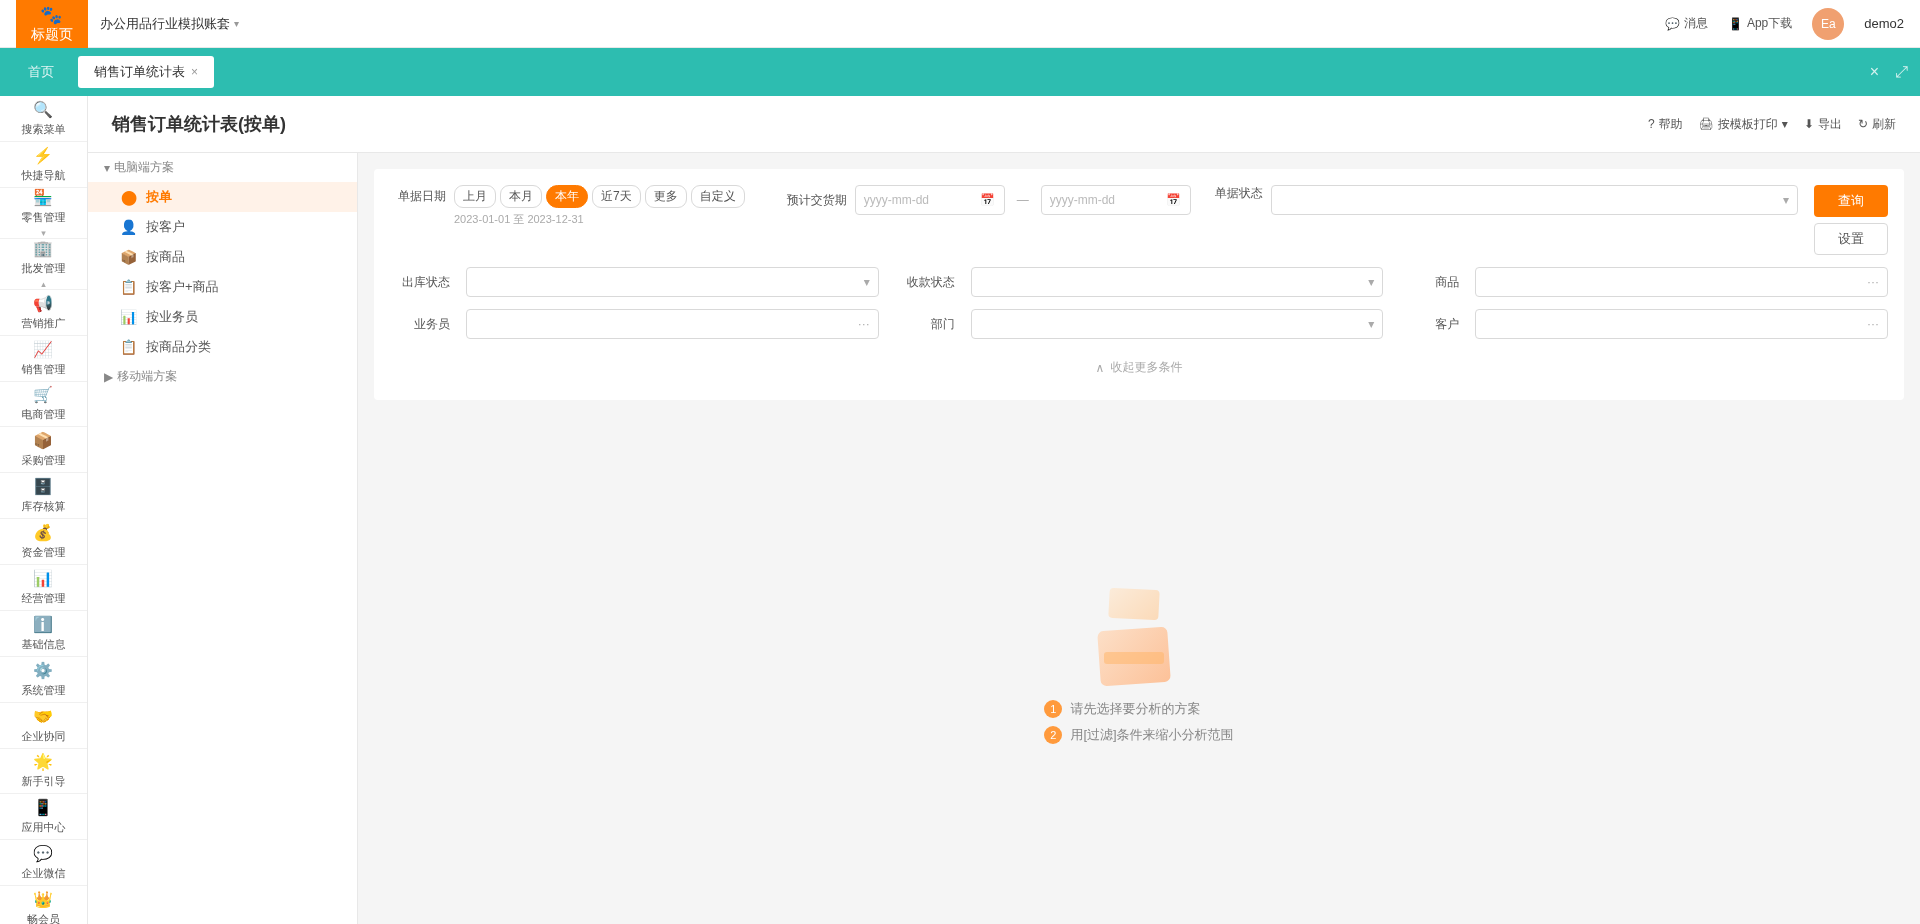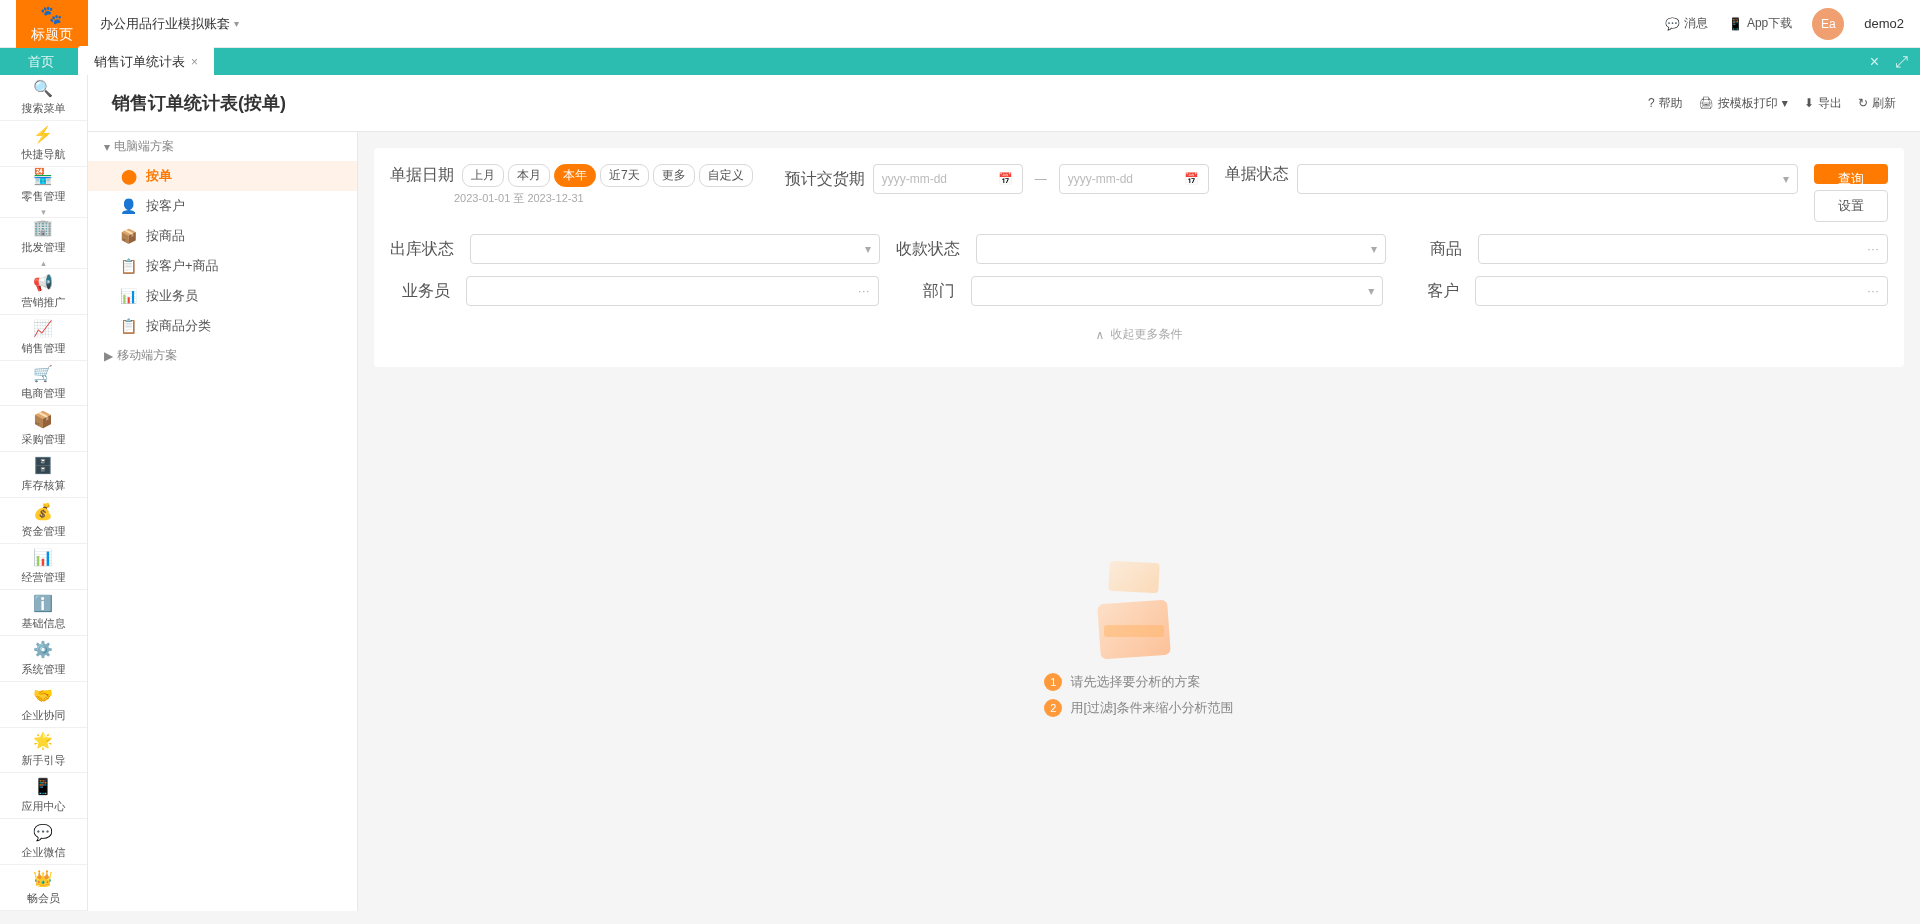--- a/index.html
+++ b/index.html
@@ -25,21 +25,21 @@
     .topbar-right { margin-left: auto; display: flex; align-items: center; gap: 20px; }
     .topbar-action { display: flex; align-items: center; gap: 4px; color: #555; cursor: pointer; font-size: 12px; }
     .user-avatar {
       width: 32px; height: 32px; border-radius: 50%; background: #f0a070;
       display: flex; align-items: center; justify-content: center; color: #fff; font-size: 12px; cursor: pointer;
     }
     .user-name { font-size: 13px; color: #333; cursor: pointer; }
 
     
     .tabbar {
-      display: flex; align-items: center; height: 27px;
+      display: flex; align-items: center; height: 48px;
       background: #2dbdb0; padding: 0 8px;
     }
     .tab-home {
       padding: 0 20px; height: 40px; display: flex; align-items: center;
       color: rgba(255,255,255,0.85); font-size: 13px; cursor: pointer;
     }
     .tab-active {
       background: #fff; color: #333; height: 32px; padding: 0 16px;
       display: flex; align-items: center; gap: 6px; border-radius: 3px;
       font-size: 13px; cursor: pointer; margin-left: 4px;
@@ -103,21 +103,21 @@
     .tree-parent { padding-left: 8px; font-size: 12px; color: #888; display: flex; align-items: center; gap: 4px; padding: 6px 16px; }
     .tree-child { padding-left: 32px; }
 
     
     .right-panel { flex: 1; display: flex; flex-direction: column; padding: 16px; gap: 0; }
 
     
     .filter-area { background: #fff; border-radius: 4px; padding: 16px; margin-bottom: 12px; }
     .filter-row { display: flex; align-items: center; gap: 16px; margin-bottom: 12px; flex-wrap: wrap; }
     .filter-row:last-child { margin-bottom: 0; }
-    .filter-label { font-size: 16px; color: #555; min-width: 60px; text-align: right; flex-shrink: 0; }
+    .filter-label { font-size: 12px; color: #555; min-width: 60px; text-align: right; flex-shrink: 0; }
     .filter-input {
       border: 1px solid #d9d9d9; border-radius: 4px; height: 30px;
       padding: 0 8px; font-size: 12px; color: #333; background: #fff;
       display: flex; align-items: center; gap: 3px; cursor: pointer;
       min-width: 120px;
     }
     .filter-input-date { min-width: 150px; }
     .filter-input .placeholder { color: #bbb; }
     .filter-input .arrow { color: #aaa; margin-left: auto; }
     .filter-input .dots { color: #aaa; margin-left: auto; }
@@ -126,21 +126,21 @@
     .date-quick-btns { display: flex; align-items: center; gap: 4px; }
     .date-quick-btn {
       padding: 2px 8px; border-radius: 9px; font-size: 12px; cursor: pointer;
       border: 1px solid #d9d9d9; background: #fff; color: #555;
     }
     .date-quick-btn.active { background: #ff7a00; border-color: #ff7a00; color: #fff; border-radius: 12px; text-align: center; }
     .date-range-text { font-size: 11px; color: #aaa; }
 
     .btn-search {
       background: #ff7a00; color: #fff; border: none; border-radius: 4px;
-      padding: 6px 24px; font-size: 13px; cursor: pointer; height: 20px;
+      padding: 6px 24px; font-size: 13px; cursor: pointer; height: 32px;
     }
     .btn-settings {
       background: #fff; color: #555; border: 1px solid #d9d9d9; border-radius: 4px;
       padding: 6px 16px; font-size: 13px; cursor: pointer; height: 32px;
     }
 
     .collapse-bar {
       display: flex; align-items: center; justify-content: center; gap: 6px;
       padding: 8px; color: #aaa; font-size: 12px; cursor: pointer; margin-top: 4px;
     }

